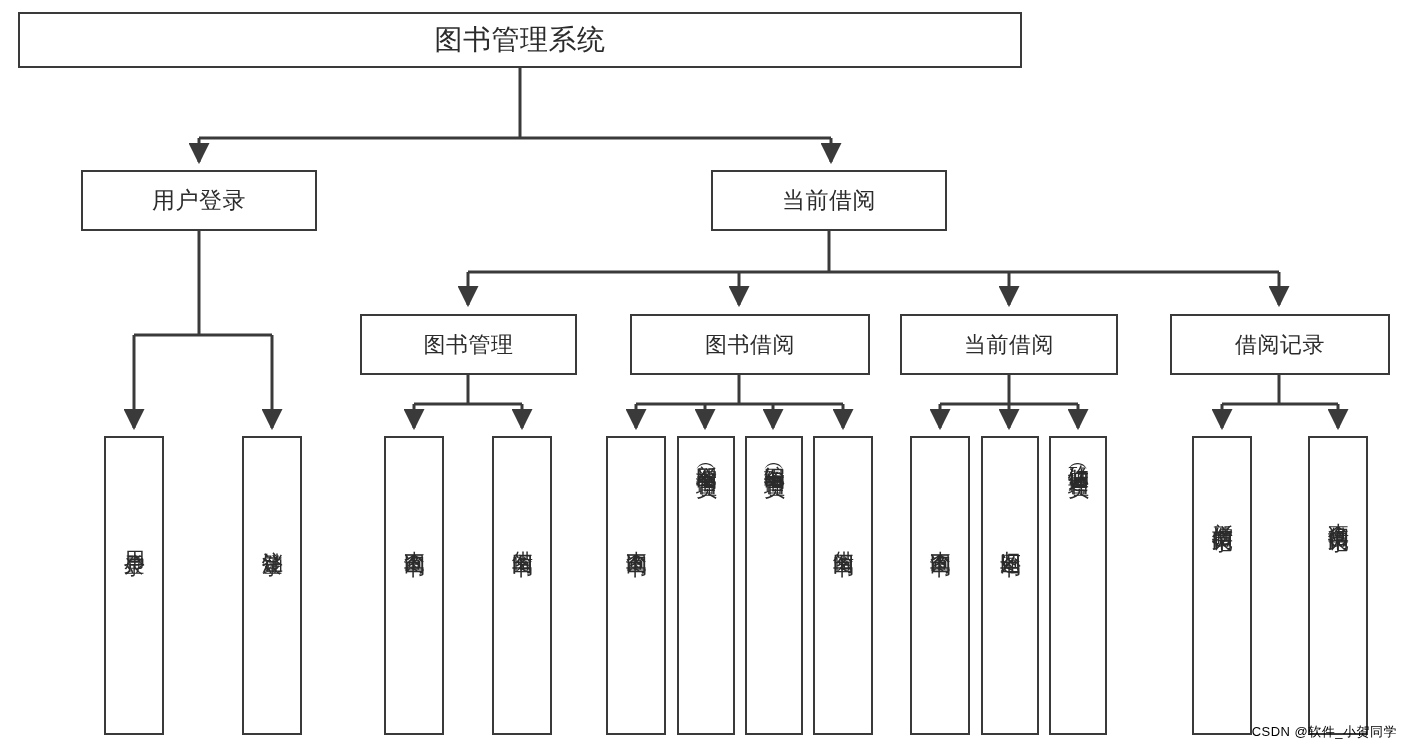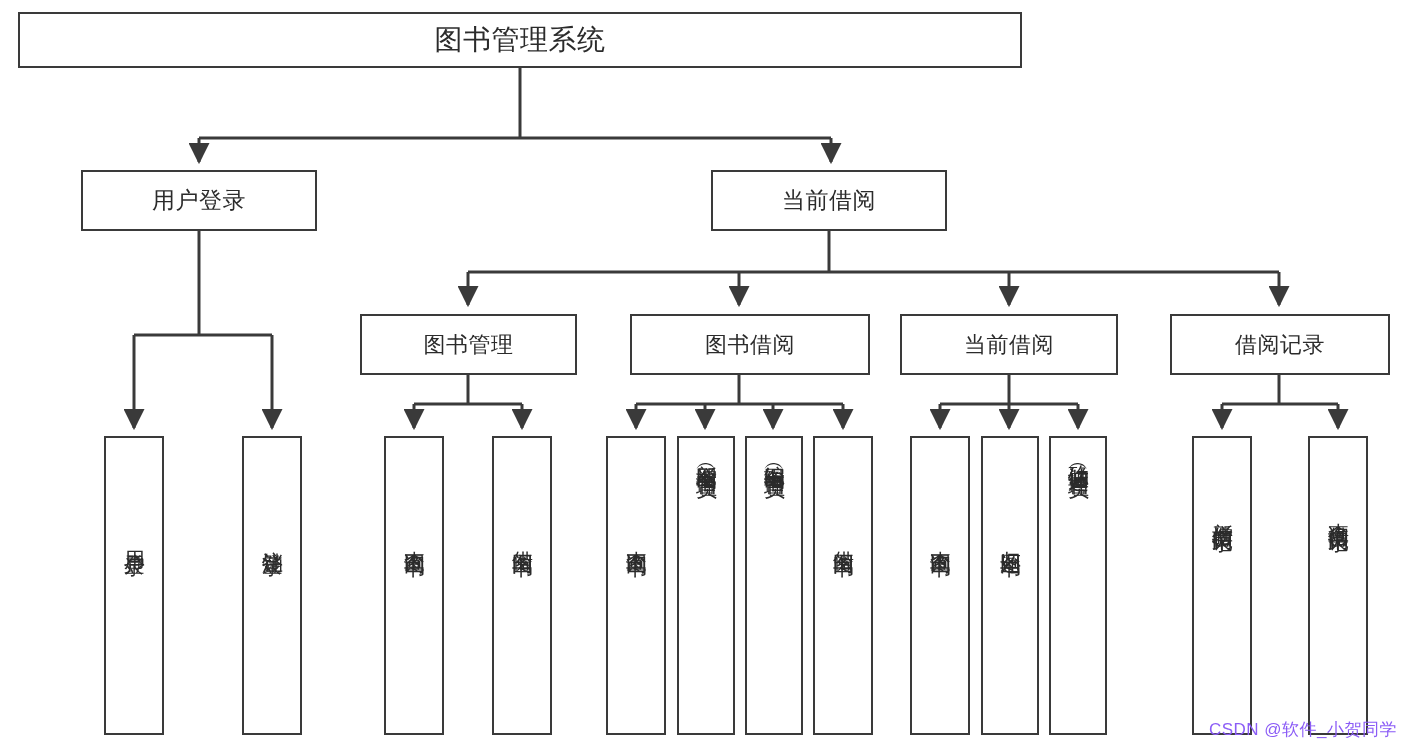--- a/index.html
+++ b/index.html
@@ -67,22 +67,22 @@
     margin-top: 4px;
   }
   .node.leaf.mid6 .node-label {
     margin-top: 62px;
   }
 
   #watermark {
     position: absolute;
     right: 8px;
     bottom: 6px;
-    font-size: 17px;
-    color: #8b5cf6;
+    font-size: 13px;
+    color: #000000;
     letter-spacing: 0.5px;
     z-index: 5;
     white-space: nowrap;
   }
 </style>
 </head>
 <body>
 
 <div id="canvas">
 

